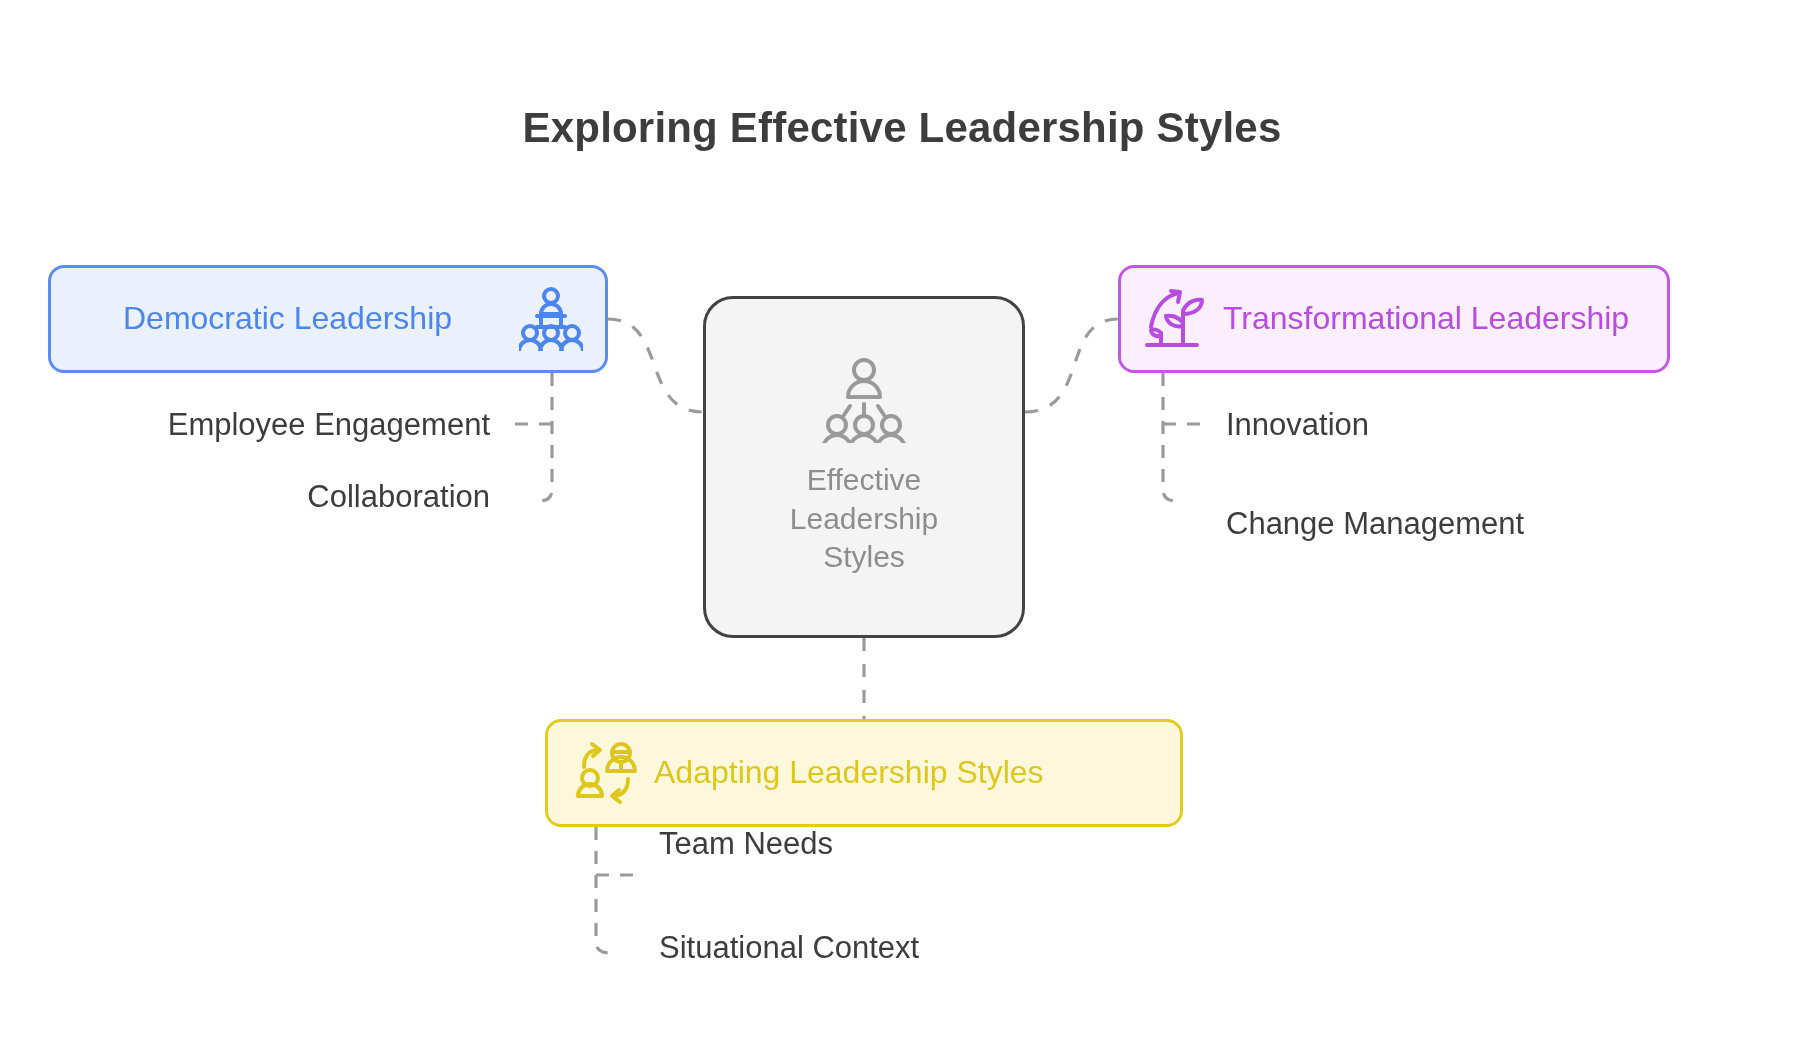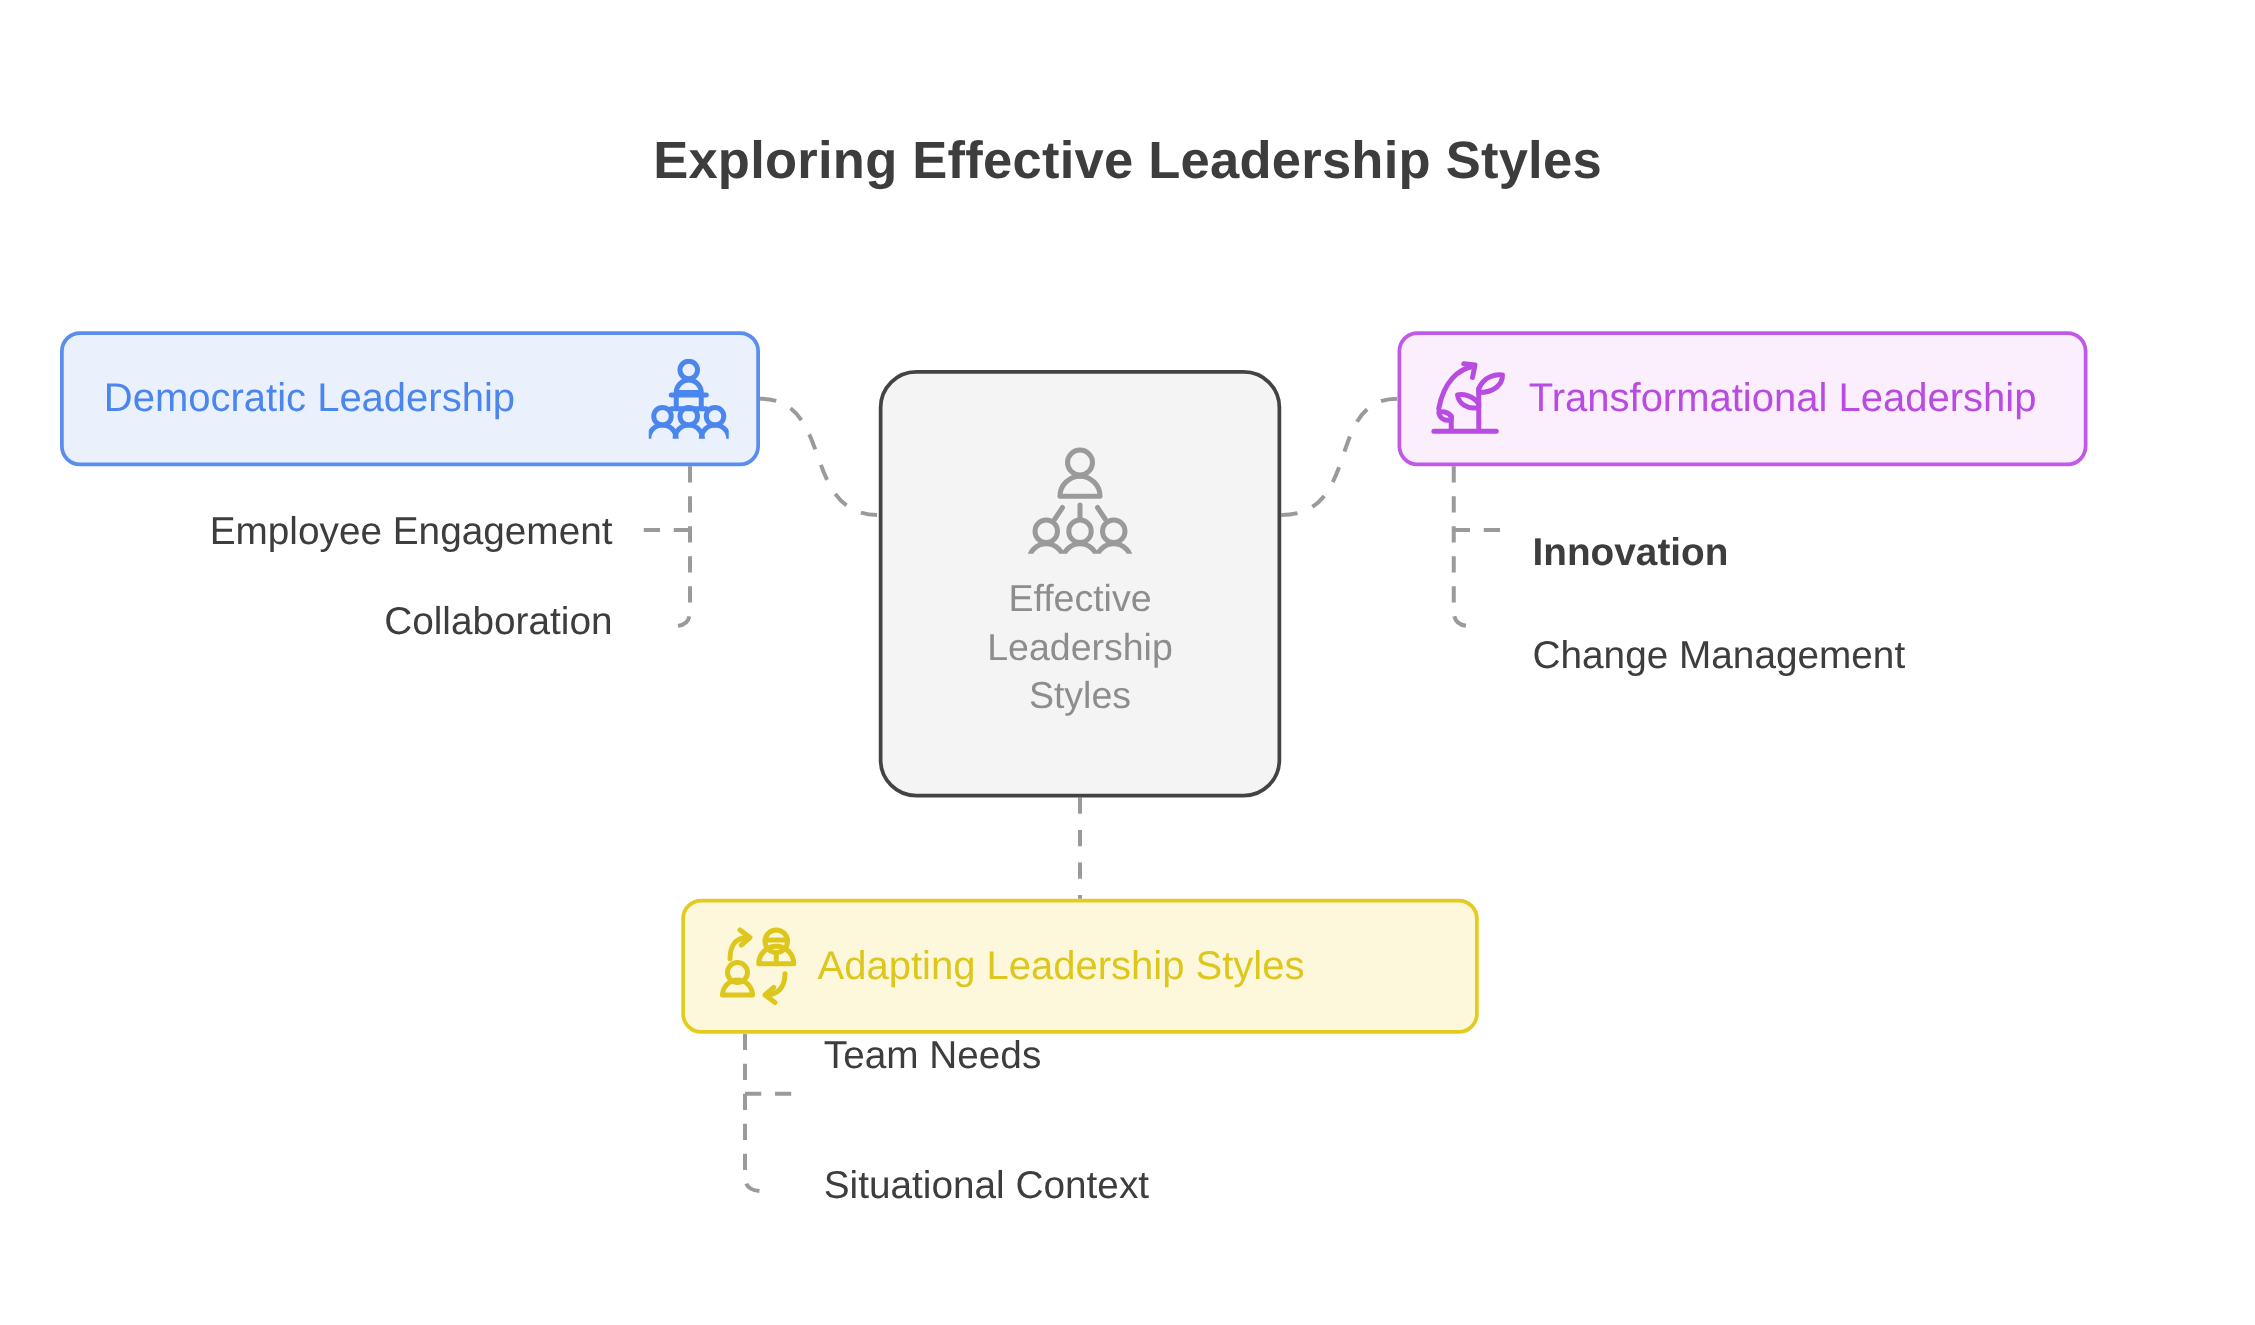--- a/index.html
+++ b/index.html
@@ -104,21 +104,21 @@
     left: 48px;
     top: 265px;
     width: 560px;
     height: 108px;
     border: 3px solid #5b8def;
     border-radius: 16px;
     background: #eaf1fd;
     padding: 0 22px 0 32px;
     justify-content: space-between;
   }
-  #node-democratic .node-label { color: #4a86ee; }
+  #node-democratic .node-label { color: #4a86ee; margin-left: 40px; }
 
   
   #node-transformational {
     left: 1118px;
     top: 265px;
     width: 552px;
     height: 108px;
     border: 3px solid #c158e8;
     border-radius: 16px;
     background: #fbeffd;
@@ -239,19 +239,19 @@
         <path d="M52 38 C 52 50 45 55 37 55"></path>
         <path d="M44 61 L36 55 L43 49"></path>
       </svg>
     </span>
     <span class="node-label">Adapting Leadership Styles</span>
   </div>
 
   <div class="leaf-label leaf-left" style="left:0; top:409px; width:490px;">Employee Engagement</div>
   <div class="leaf-label leaf-left" style="left:0; top:481px; width:490px;">Collaboration</div>
 
-  <div class="leaf-label leaf-right" style="left:1226px; top:426px;font-weight:bold;">Innovation</div>
+  <div class="leaf-label leaf-right" style="left:1226px; top:409px;">Innovation</div>
   <div class="leaf-label leaf-right" style="left:1226px; top:508px;">Change Management</div>
 
   <div class="leaf-label leaf-right" style="left:659px; top:828px;">Team Needs</div>
   <div class="leaf-label leaf-right" style="left:659px; top:932px;">Situational Context</div>
 
 </div>
 
 </body></html>

